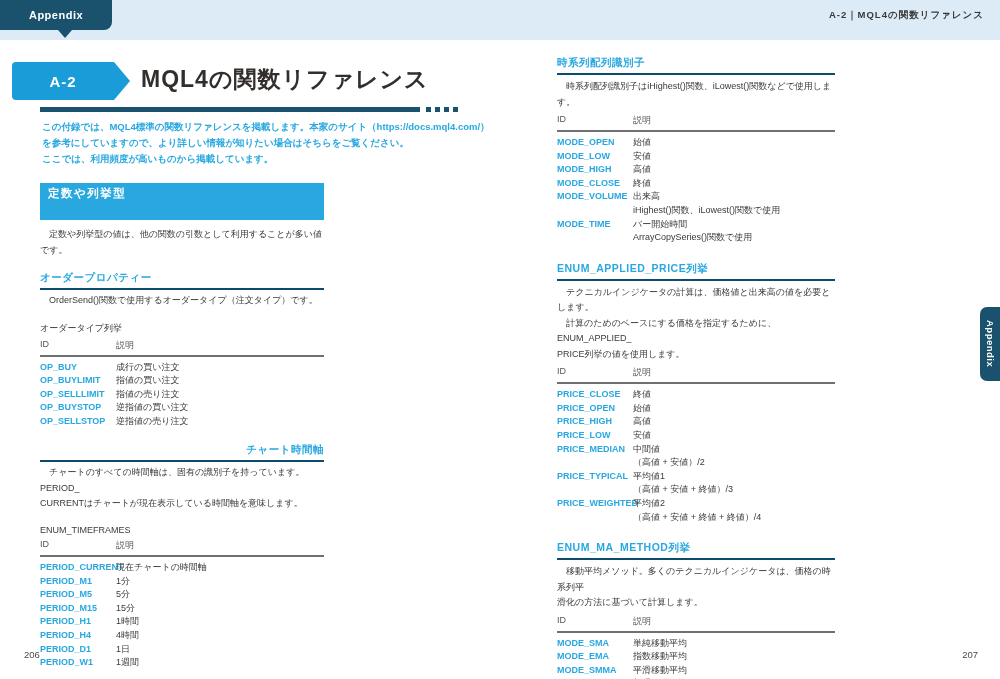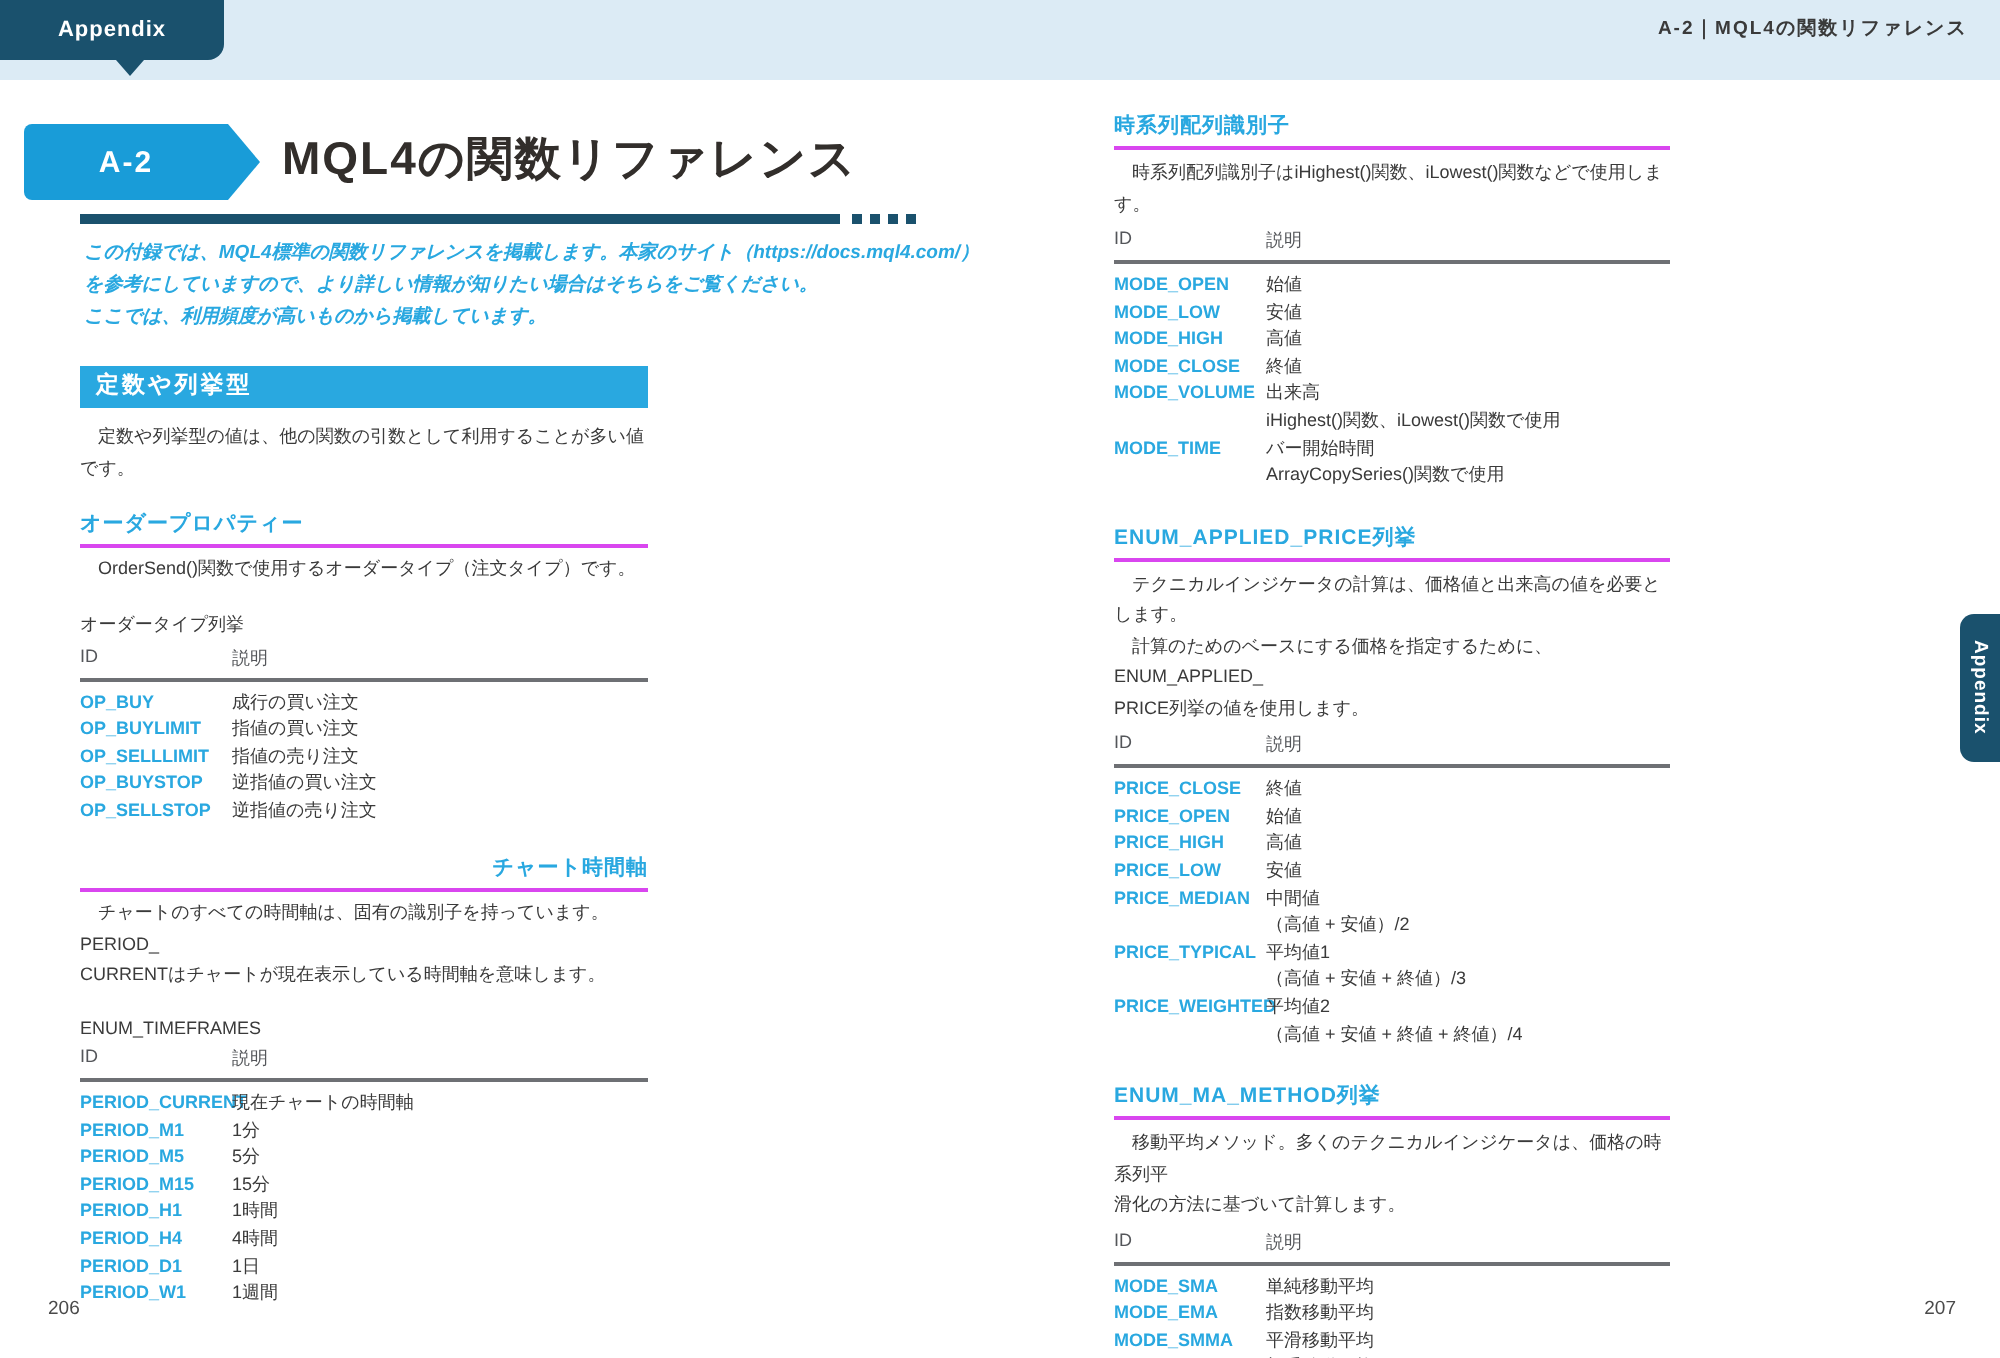--- a/index.html
+++ b/index.html
@@ -27,31 +27,31 @@
   .badge { position:absolute; left:12px; top:62px; width:102px; height:38px; background:#199cd8; border-radius:4px 0 0 4px; }
   .badge::after { content:""; position:absolute; left:100%; top:0; width:0; height:0;
              border-top:19px solid transparent; border-bottom:19px solid transparent; border-left:16px solid #199cd8; }
   .badge span { position:absolute; inset:0; display:flex; align-items:center; justify-content:center;
              color:#fff; font-size:15px; font-weight:bold; letter-spacing:1px; }
   .page-title { position:absolute; left:141px; top:64px; font-size:23px; font-weight:bold; color:#322e2b; letter-spacing:1px; }
   .title-rule { position:absolute; left:40px; top:107px; width:380px; height:5px; background:#1a516d; }
   .rule-dots { position:absolute; left:426px; top:107px; display:flex; gap:4px; }
   .rule-dots i { display:block; width:5px; height:5px; background:#1a516d; }
   .lead { position:absolute; left:42px; top:119px; font-size:9.5px; line-height:16px; font-weight:bold;
-          color:#29a8e0; white-space:pre-line;font-style:italic; }
+          color:#29a8e0; white-space:pre-line; }
   
   .col { position:absolute; }
   .col-left  { left:40px;  top:183px; width:284px; }
   .col-right { left:557px; top:56px;  width:278px; }
-  .banner { height:21px; line-height:21px; background:#29a8e0; color:#fff; font-weight:bold;
+  .banner { height:37px; line-height:21px; background:#29a8e0; color:#fff; font-weight:bold;
             font-size:11.5px; padding-left:8px; letter-spacing:1.5px; }
   .body { font-size:9px; line-height:15.5px; color:#3a3a3a; white-space:pre-line; }
   .note    { margin-top:7px; }
   .sub { font-size:10.5px; font-weight:bold; color:#29a8e0; letter-spacing:0.5px;
-         border-bottom:2px solid #d946ef; padding-bottom:3px; }
+         border-bottom:2px solid #0c4a6e; padding-bottom:3px; }
   .mt13 { margin-top:13px; } .mt15 { margin-top:15px;text-align:right; } .mt17 { margin-top:17px; }
   .mt3 { margin-top:3px; } .mt4 { margin-top:4px; }
   .caption { font-size:9px; color:#3a3a3a; margin-top:13px; }
   
   .tbl { margin-top:4px; }
   .thead { display:flex; font-size:9px; color:#54565a; padding-bottom:3px; border-bottom:2px solid #6e7074; }
   .c1 { width:76px; flex-shrink:0; }
   .tbody { padding-top:4px; }
   .trow { display:flex; font-size:9px; line-height:13.6px; }
   .trow .c1 { color:#29a8e0; font-weight:bold; }

